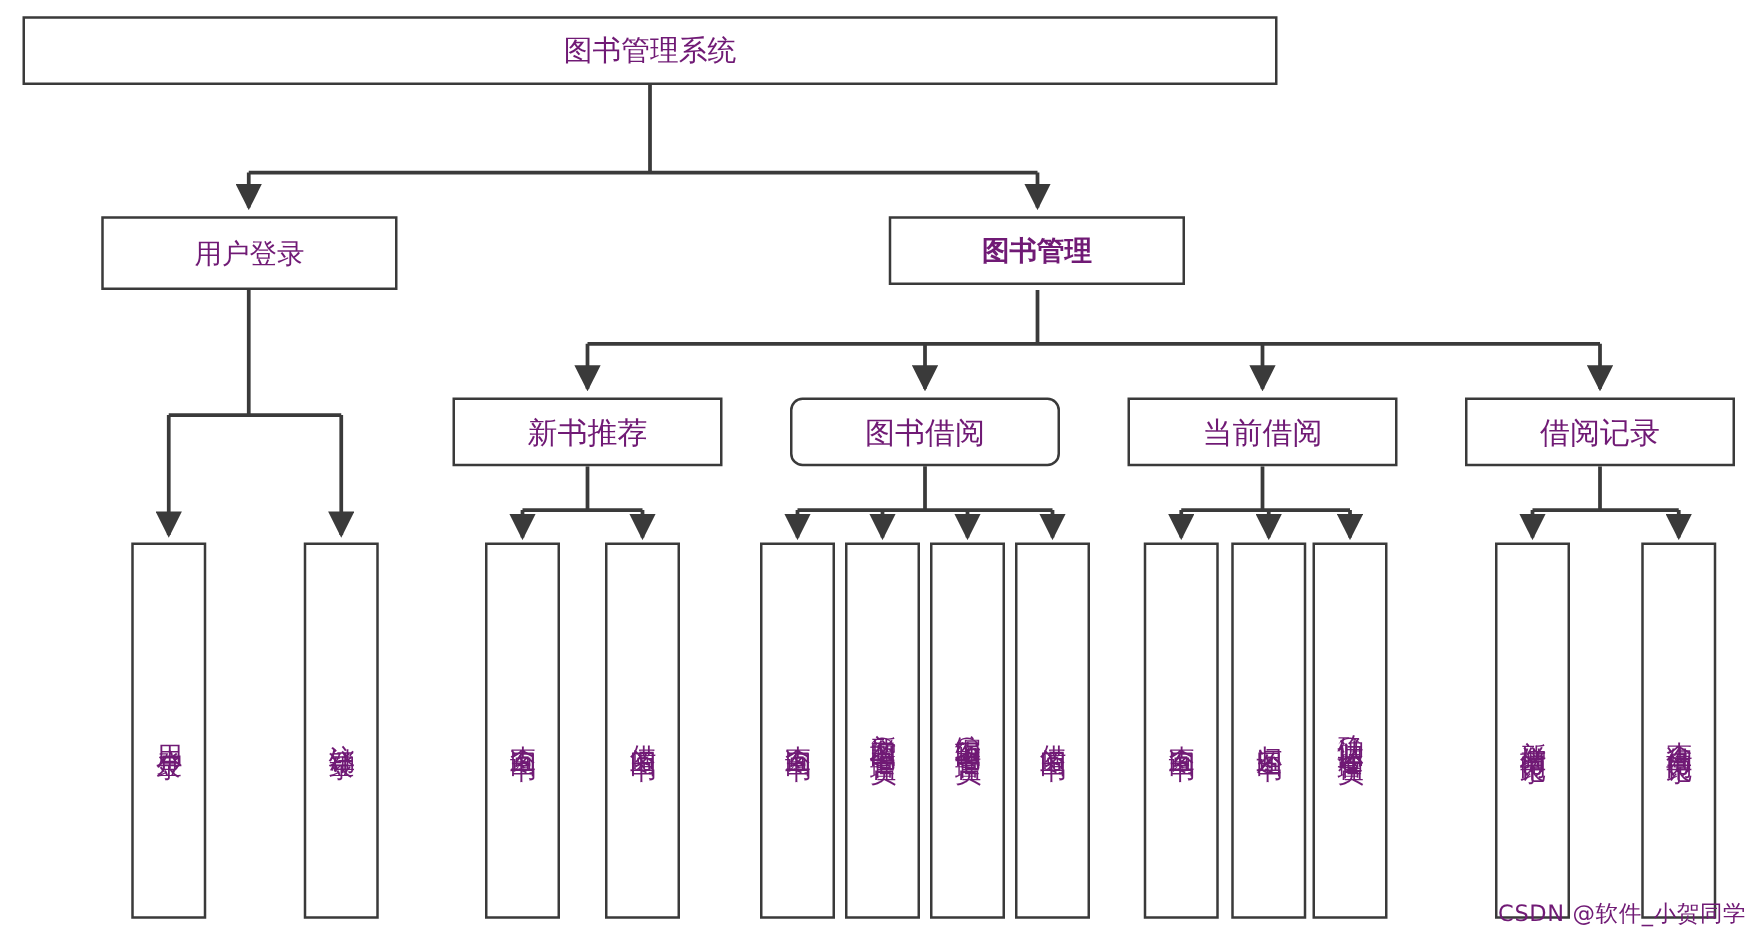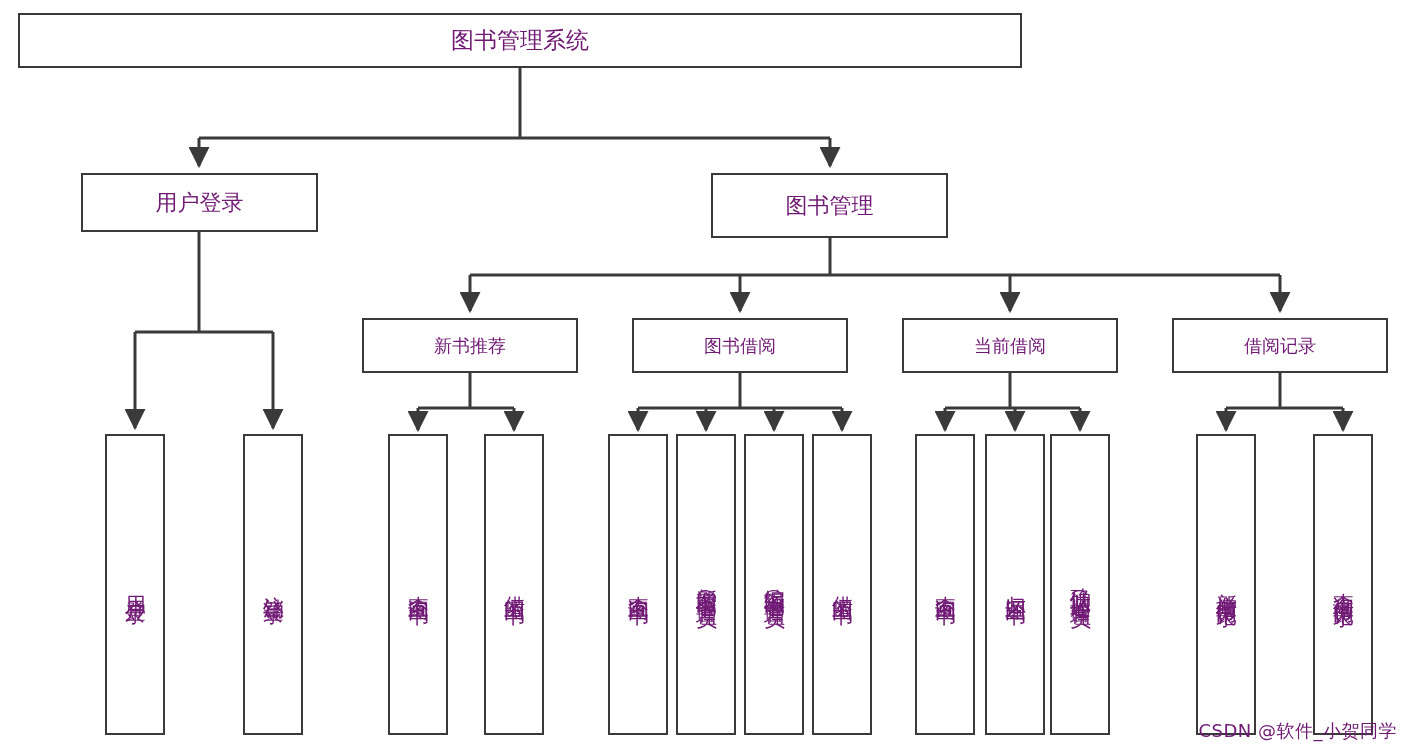--- a/index.html
+++ b/index.html
@@ -35,21 +35,21 @@
     justify-content: center;
     color: #701a75;
   }
   .node.root {
     font-size: 23px;
   }
   .node.lvl1 {
     font-size: 22px;
   }
   .node.lvl2 {
-    font-size: 18px;
+    font-size: 24px;
   }
   .node.leaf {
     font-size: 21px;
     writing-mode: vertical-rl;
     text-orientation: upright;
     letter-spacing: 3px;
     line-height: 1.1;
     padding-top: 4px;
     padding-bottom: 4px;
   }
@@ -123,28 +123,28 @@
     </g>
   </svg>
 
   <div class="node root" style="left:18px; top:13px; width:1004px; height:55px;">
     <span>图书管理系统</span>
   </div>
 
   <div class="node lvl1" style="left:81px; top:173px; width:237px; height:59px;">
     <span>用户登录</span>
   </div>
-  <div class="node lvl1" style="left:711px; top:173px; width:237px; height:65px;">
+  <div class="node lvl1" style="left:711px; top:173px; width:237px; height:55px;font-weight:bold;">
     <span>图书管理</span>
   </div>
 
   <div class="node lvl2" style="left:362px; top:318px; width:216px; height:55px;">
     <span>新书推荐</span>
   </div>
-  <div class="node lvl2" style="left:632px; top:318px; width:216px; height:55px;">
+  <div class="node lvl2" style="left:632px; top:318px; width:216px; height:55px;border-radius:10px;">
     <span>图书借阅</span>
   </div>
   <div class="node lvl2" style="left:902px; top:318px; width:216px; height:55px;text-align:center;">
     <span>当前借阅</span>
   </div>
   <div class="node lvl2" style="left:1172px; top:318px; width:216px; height:55px;">
     <span>借阅记录</span>
   </div>
 
   <div class="node leaf" style="left:105px; top:434px; width:60px; height:301px;">

